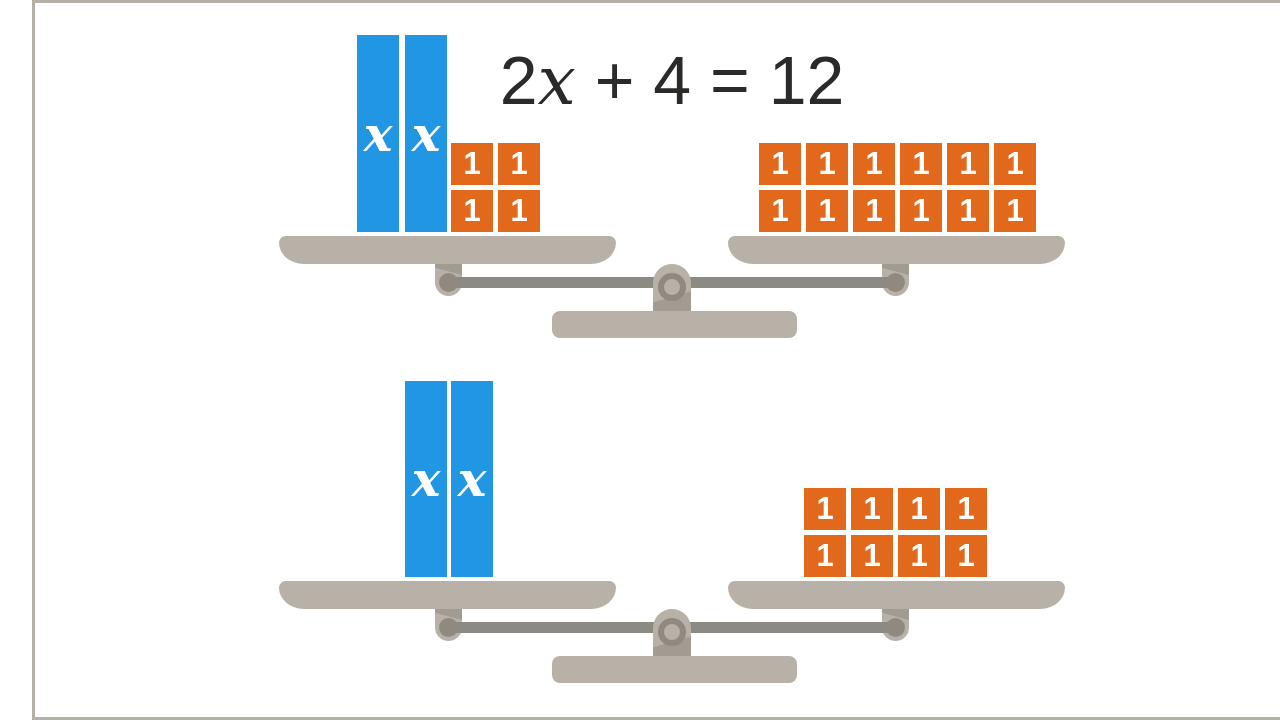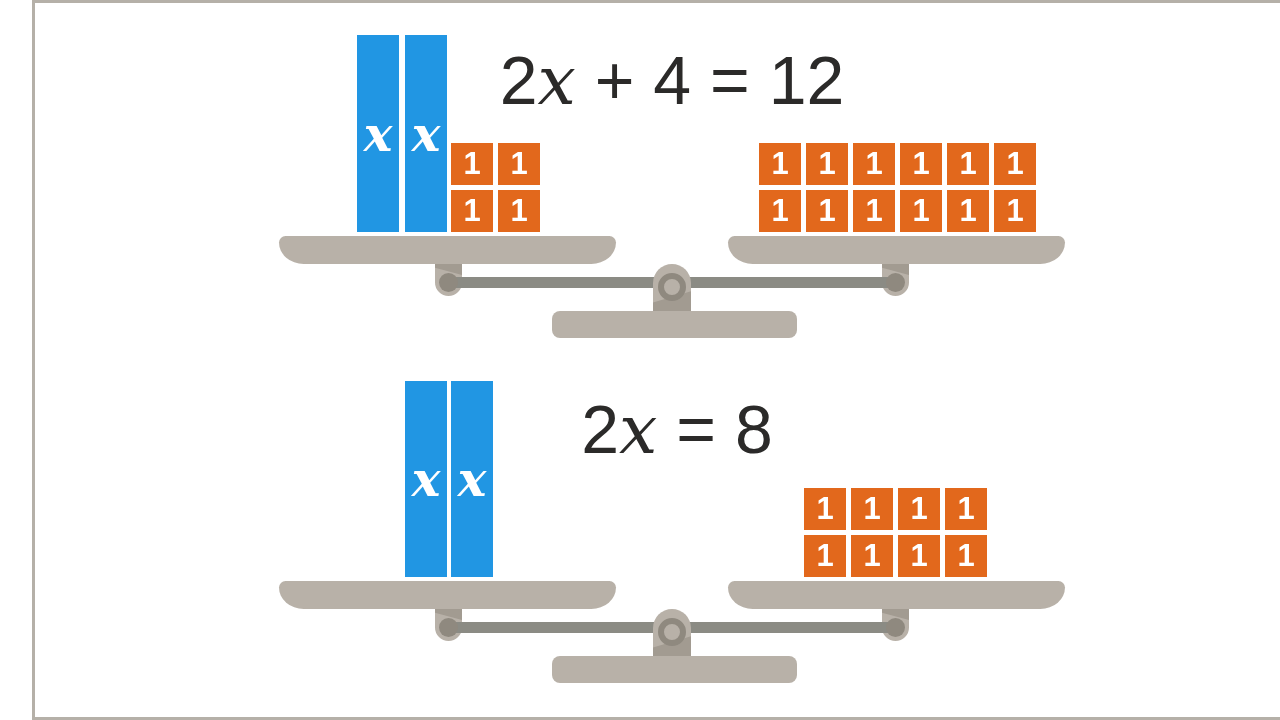--- a/index.html
+++ b/index.html
@@ -93,23 +93,20 @@
     <div class="column"></div>
     <div class="column-shade"></div>
     <div class="ring"></div>
     <div class="base"></div>
     <div class="pan left"></div>
     <div class="pan right"></div>
   </section>
 
   <section class="scene bottom">
 
-    <div class="equation" style="left:445px; top:50px;">
-      <span class="coef">2</span><span class="var">x</span><span class="rest"> = 8</span>
-    </div>
 
     <div class="xbar" style="left:373px;">
         <span>x</span>
       </div>
     <div class="xbar" style="left:419px;">
         <span>x</span>
       </div>
 
     <div class="tiles" style="left:772px; grid-template-columns:repeat(4,42px);">
       <div class="tile">1</div>

